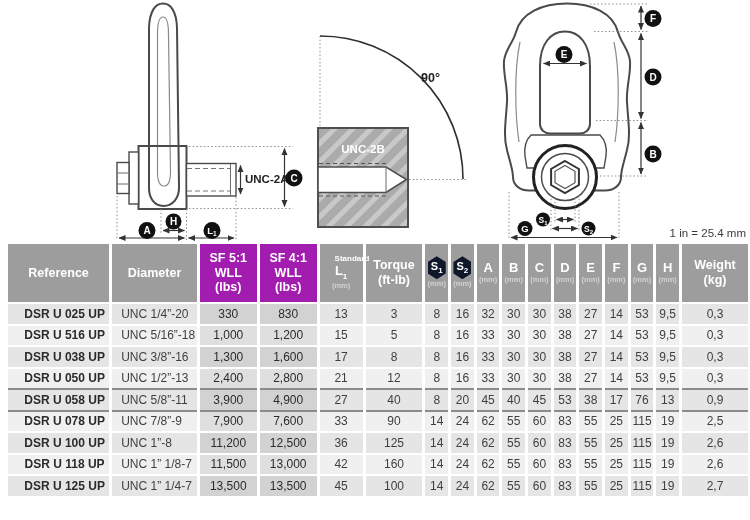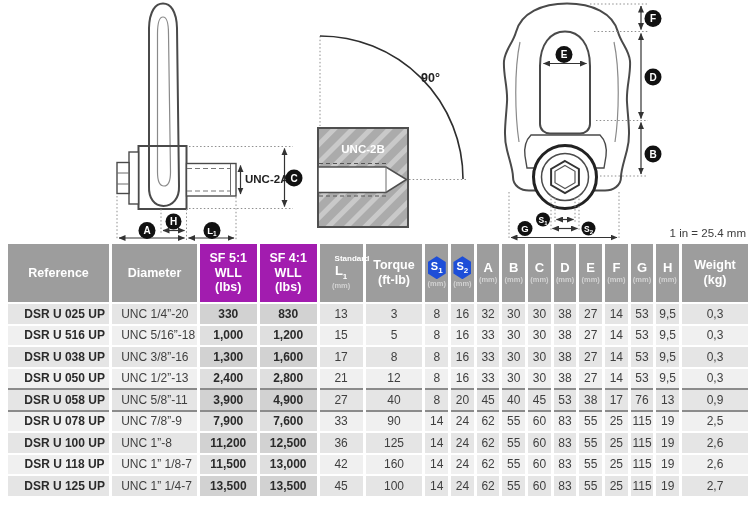--- a/index.html
+++ b/index.html
@@ -21,29 +21,29 @@
   table.spec{position:absolute;left:8px;top:242px;width:740px;border-collapse:collapse;table-layout:fixed;}
   .spec th,.spec td{border-left:3px solid #fff;border-top:2px solid #fff;padding:0;}
   .spec th:first-child,.spec td:first-child{border-left:none;}
   .spec th{background:#9d9d9d;color:#fff;font-weight:bold;height:58px;vertical-align:middle;text-align:center;}
   .spec th.hd{background:#a21caf;}
   .spec .ln{display:block;font-size:12.5px;line-height:1.18;}
   .spec .big{font-size:13px;line-height:1.1;}
   .spec .tiny{display:block;font-size:8px;line-height:1.2;margin-left:15px;}
   .spec .unit{display:block;font-size:7.5px;line-height:1.4;color:#d2d2d2;font-weight:bold;}
   .spec th sub{font-size:8px;}
-  .hex{display:flex;align-items:center;justify-content:center;width:18px;height:23px;margin:0 auto;background:#1d4ed8;
+  .hex{display:flex;align-items:center;justify-content:center;width:18px;height:23px;margin:0 auto;background:#0f172a;
        clip-path:polygon(50% 0,100% 25%,100% 75%,50% 100%,0 75%,0 25%);}
   .hex-label{color:#fff;font-size:11px;font-weight:bold;line-height:1;}
   .hex-label sub{font-size:7px;}
   .spec td{height:19.5px;font-size:12px;color:#3f3f3f;text-align:center;background:#f0f0f0;white-space:nowrap;overflow:hidden;}
   .spec tbody tr:nth-child(odd) td{background:#e5e5e5;}
   .spec td.c-ref{text-align:center;padding-left:12px;font-weight:bold;color:#2b2b2b;}
   .spec td.c-dia{text-align:left;padding-left:9px;}
-  .spec td.c-wll{font-weight:bold;color:#2b2b2b;background:#dfdfdf;margin-top:45px;}
+  .spec td.c-wll{font-weight:normal;color:#2b2b2b;background:#dfdfdf;margin-top:45px;}
   .spec tbody tr:nth-child(odd) td.c-wll{background:#d2d2d2;}
   .spec tbody tr.group-start td{border-top:2px solid #8b8b8b;}
 </style>
 </head>
 <body>
 
 <div class="page">
 
   <div class="drawings">
     <svg width="750" height="242" viewBox="0 0 750 242">

